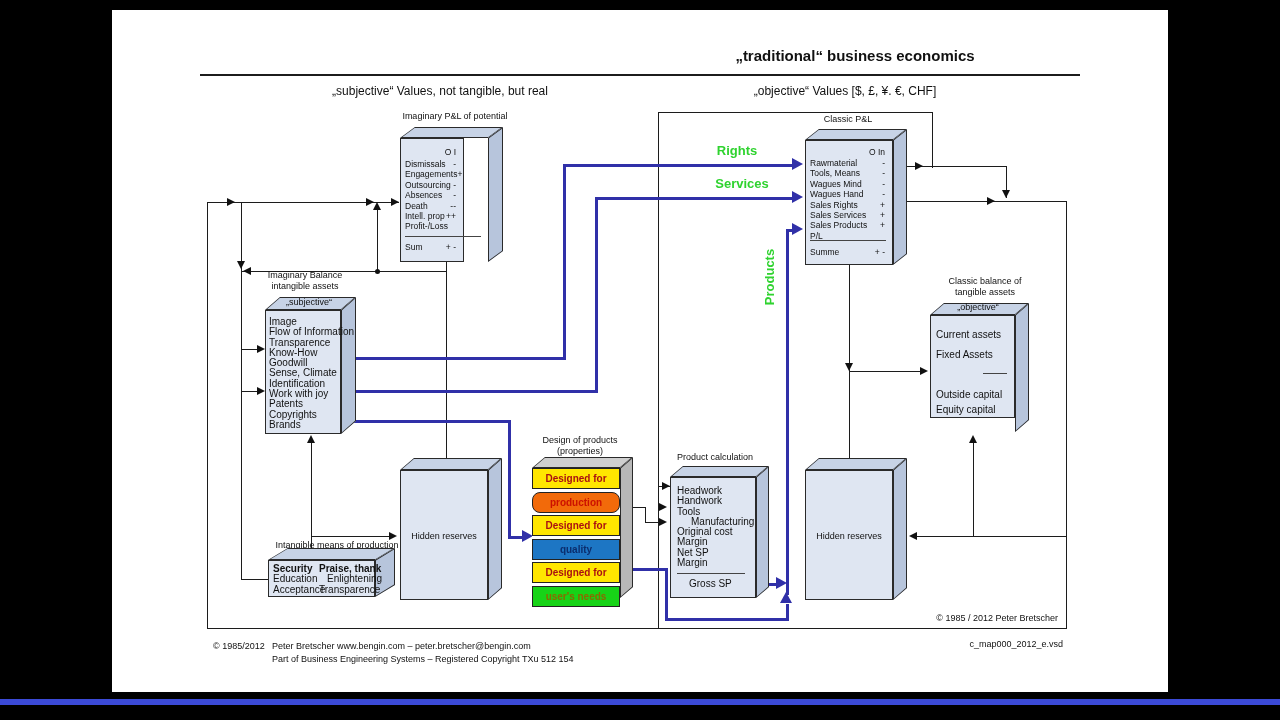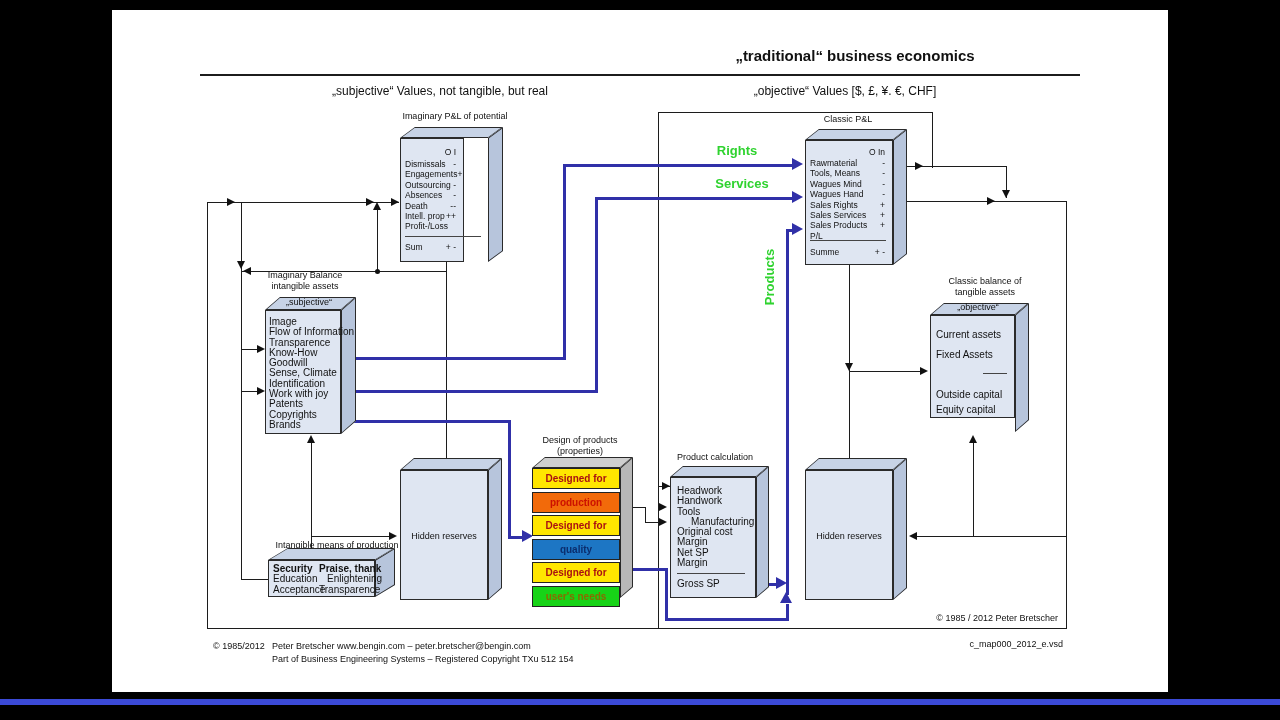--- a/index.html
+++ b/index.html
@@ -297,21 +297,21 @@
     <div>Design of products</div>
     <div>(properties)</div>
   </div>
   <div class="b3 gray" style="left:532px;top:468px;width:88px;height:130px;">
     <div class="topf" style="left:0;top:-11px;width:88px;height:11px;transform:skewX(-49.8deg);"></div>
     <div class="sidef" style="left:88px;top:0;width:13px;height:130px;transform:skewY(-40.2deg);"></div>
     <div class="front" style="background:#fff;border:none;">
       <div class="crow" style="background-color: rgb(255, 230, 0); color: rgb(170, 17, 17);">
           <span>Designed for</span>
         </div>
-      <div class="crow" style="background-color: rgb(242, 106, 10); color: rgb(204, 17, 0);">
+      <div class="crow" style="background-color: rgb(242, 106, 10); color: rgb(204, 17, 0); border-radius: 8px;">
           <span>production</span>
         </div>
       <div class="crow" style="background-color: rgb(255, 230, 0); color: rgb(170, 17, 17);">
           <span>Designed for</span>
         </div>
       <div class="crow" style="background-color: rgb(29, 118, 196); color: rgb(11, 46, 110);">
           <span>quality</span>
         </div>
       <div class="crow" style="background-color: rgb(255, 230, 0); color: rgb(170, 17, 17);">
           <span>Designed for</span>
@@ -331,21 +331,21 @@
         <div class="srow" style="padding-left:6px;">Headwork</div>
         <div class="srow" style="padding-left:6px;">Handwork</div>
         <div class="srow" style="padding-left:6px;">Tools</div>
         <div class="srow" style="padding-left:20px;">Manufacturing</div>
         <div class="srow" style="padding-left:6px;">Original cost</div>
         <div class="srow" style="padding-left:6px;">Margin</div>
         <div class="srow" style="padding-left:6px;">Net SP</div>
         <div class="srow" style="padding-left:6px;">Margin</div>
       </div>
       <div class="divline" style="left:6px;top:95px;width:68px;"></div>
-      <div class="srow abs" style="left:0;top:101px;padding-left:6px;">Gross SP</div>
+      <div class="srow abs" style="left:0;top:101px;padding-left:18px;">Gross SP</div>
     </div>
   </div>
 
   <div class="abs ctr lbl" style="left:262px;top:540px;width:150px;">Intangible means of production</div>
   <div class="b3" style="left:268px;top:560px;width:107px;height:37px;">
     <div class="topf" style="left:0;top:-12px;width:107px;height:12px;transform:skewX(-59deg);"></div>
     <div class="sidef" style="left:107px;top:0;width:20px;height:37px;transform:skewY(-31deg);"></div>
     <div class="front">
       <div class="abs" style="left:4px;top:3px;">
         <div class="srow" style="padding-left:0;font-weight:bold;">Security</div>

